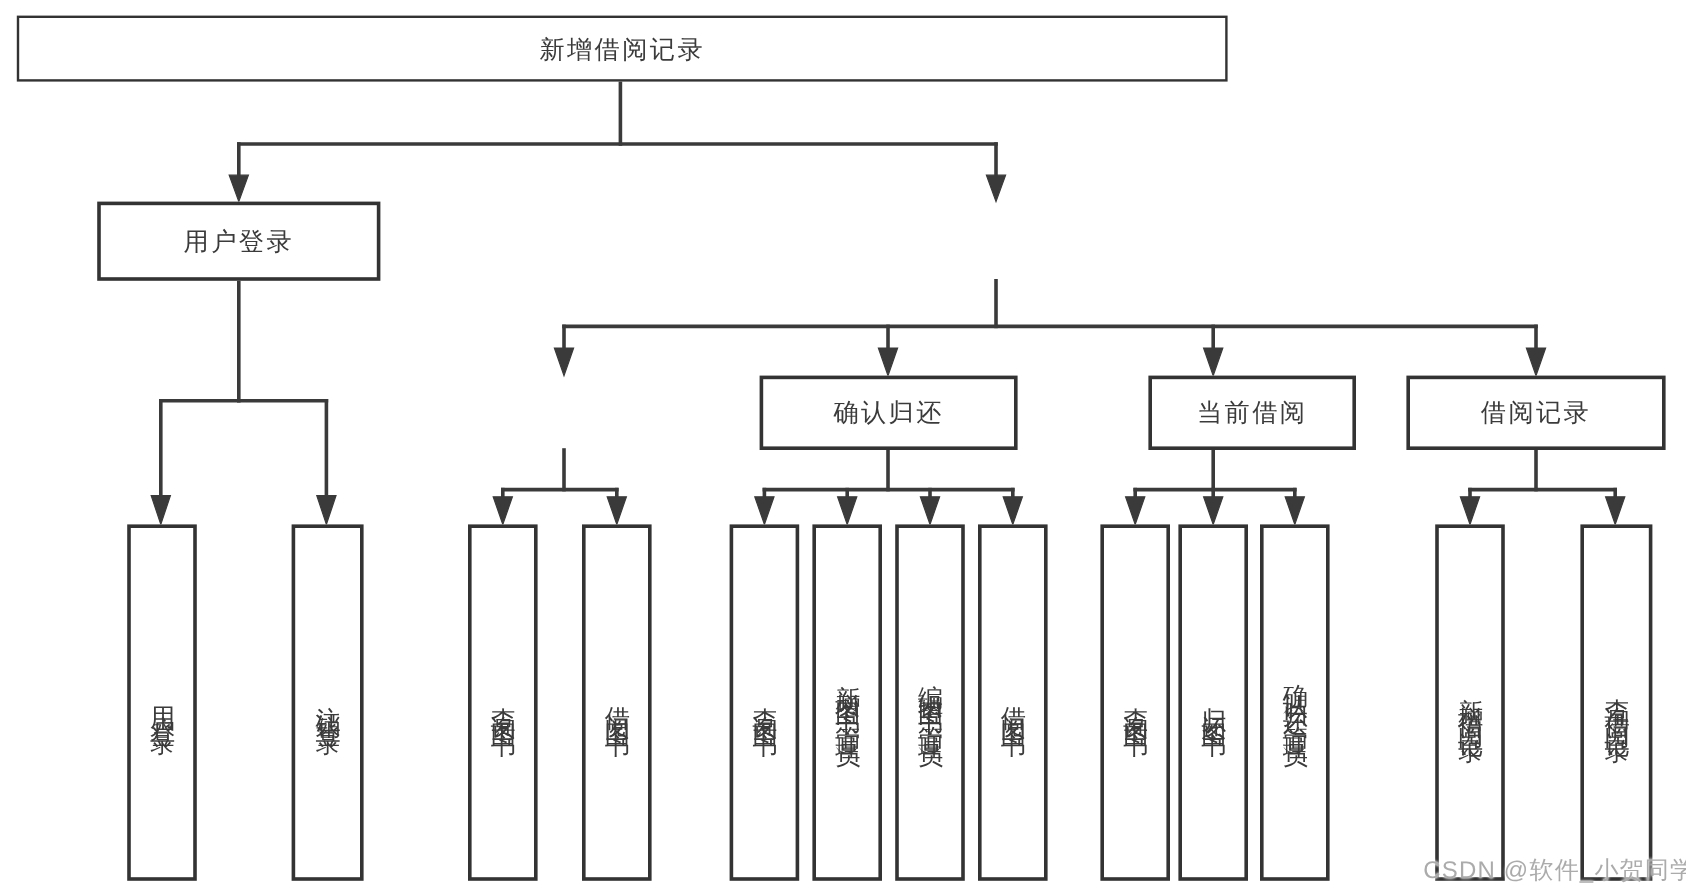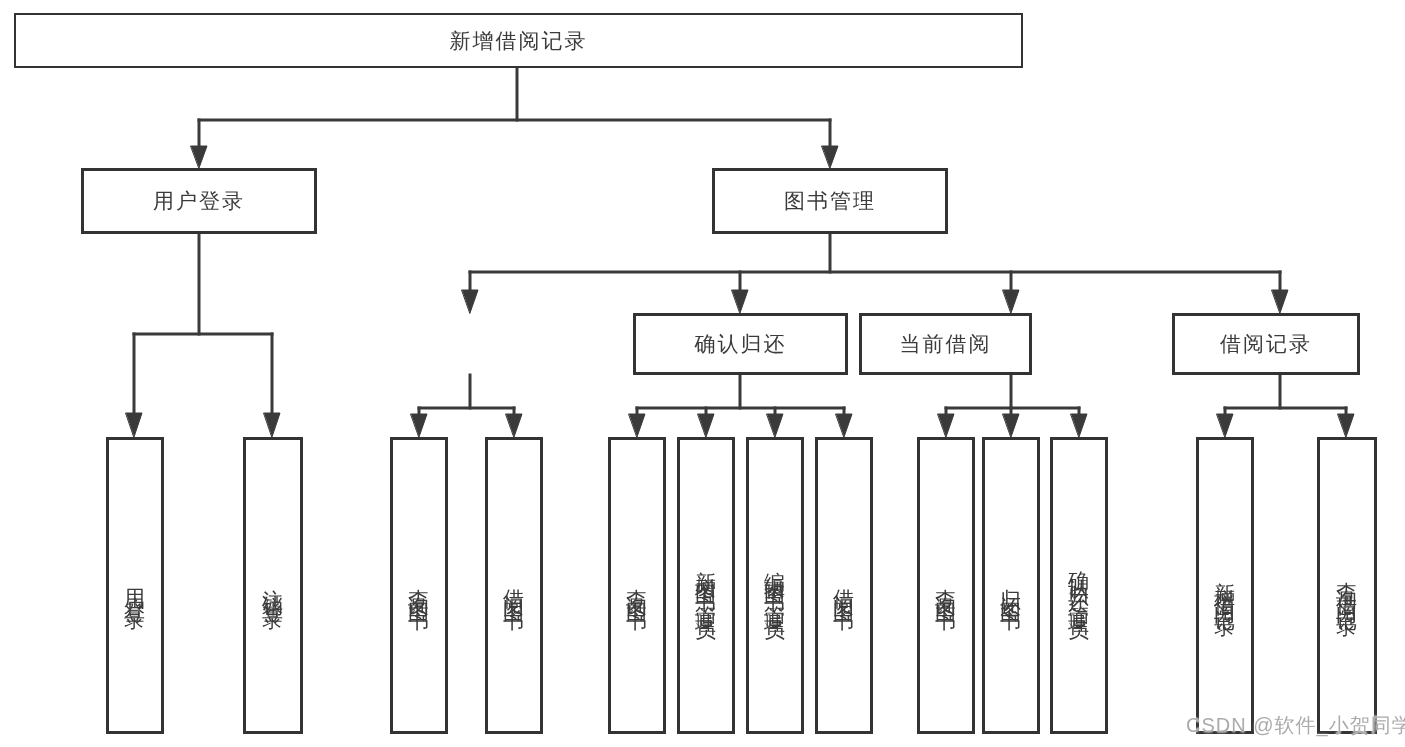--- a/index.html
+++ b/index.html
@@ -121,25 +121,24 @@
       <line x1="1225" y1="408" x2="1225" y2="416"></line>
       <polygon points="1217,414 1233,414 1225,437" stroke-width="1"></polygon>
       <line x1="1346" y1="408" x2="1346" y2="416"></line>
       <polygon points="1338,414 1354,414 1346,437" stroke-width="1"></polygon>
     </g>
   </svg>
 
   <div class="node root" style="left:14px;top:13px;width:1009px;height:55px;">新增借阅记录</div>
 
   <div class="node" style="left:81px;top:168px;width:236px;height:66px;">用户登录</div>
-  <div class="node" style="left:712px;top:168px;width:236px;height:66px;">图书管理</div>
 
   <div class="node" style="left:633px;top:313px;width:215px;height:62px;">确认归还</div>
-  <div class="node" style="left:859px;top:313px;width:173px;height:62px;">当前借阅</div>
-  <div class="node" style="left:1172px;top:313px;width:188px;height:62px;">借阅记录</div>
+  <div class="node" style="left:957px;top:313px;width:173px;height:62px;">当前借阅</div>
+  <div class="node" style="left:1172px;top:313px;width:216px;height:62px;">借阅记录</div>
 
   <div class="node vert" style="left:106px;top:437px;width:58px;height:297px;">用户登录</div>
   <div class="node vert" style="left:243px;top:437px;width:60px;height:297px;">注销登录</div>
 
   <div class="node vert" style="left:390px;top:437px;width:58px;height:297px;">查询图书</div>
   <div class="node vert" style="left:485px;top:437px;width:58px;height:297px;">借阅图书</div>
 
   <div class="node vert" style="left:608px;top:437px;width:58px;height:297px;">查询图书</div>
   <div class="node vert" style="left:677px;top:437px;width:58px;height:297px;">新增图书（管理员）</div>
   <div class="node vert" style="left:746px;top:437px;width:58px;height:297px;">编辑图书（管理员）</div>

